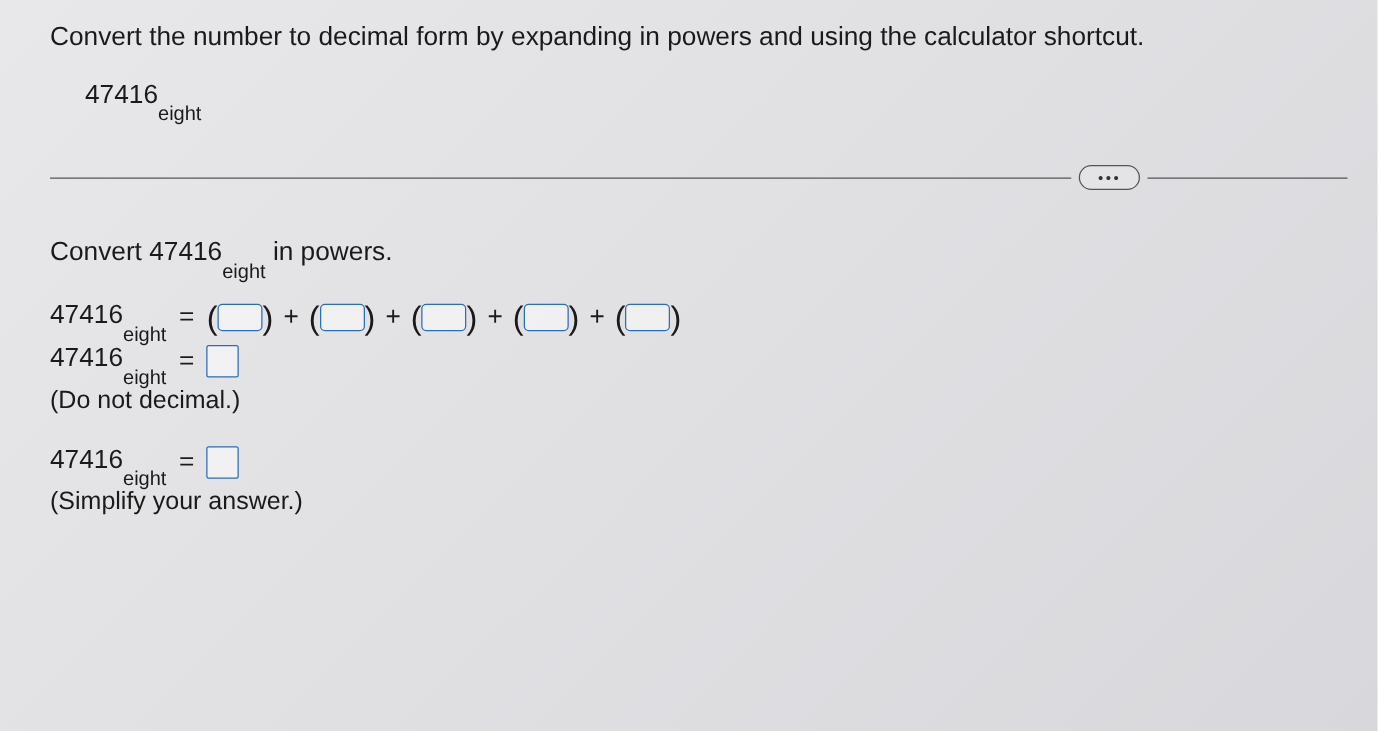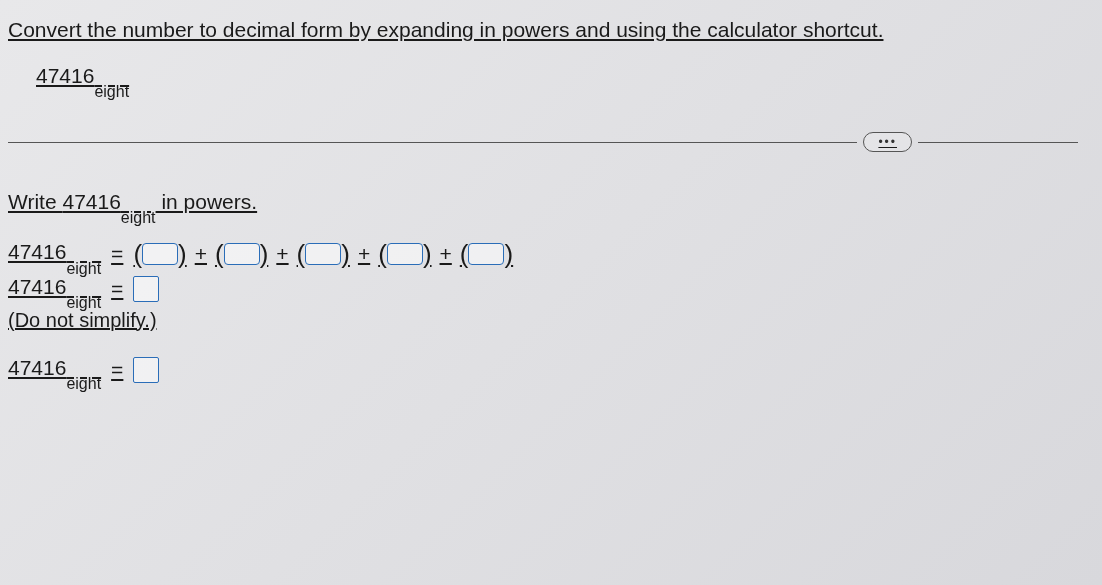--- a/index.html
+++ b/index.html
@@ -7,22 +7,21 @@
       padding: 0;
       font-family: Arial, Helvetica, sans-serif;
       background: linear-gradient(135deg, #e8e8ea 0%, #d8d8dc 100%);
       width: 1102px;
       height: 585px;
       overflow: hidden;
       color: #1a1a1a;
       box-sizing: border-box;
     }
     .page {
-      padding: 18px 24px 0 8px;
-      text-decoration: underline;
+      padding: 18px 24px 0 40px;
     }
     .prompt {
       font-size: 21px;
       font-weight: 400;
       margin-bottom: 22px;
     }
     .number-display {
       font-size: 21px;
       margin-left: 28px;
       margin-bottom: 40px;
@@ -128,21 +127,21 @@
     <span>47416</span><span class="sub">eight</span>
   </div>
 
   <div class="divider-row">
     <hr class="hr-left">
     <div class="dots-pill">•••</div>
     <hr class="hr-right">
   </div>
 
   <div class="section">
-    <span>Write </span><span>47416</span><span class="sub">eight</span><span> in powers.</span>
+    <span>Convert </span><span>47416</span><span class="sub">eight</span><span> in powers.</span>
   </div>
 
   <div class="eq-line">
     <span>
       <span>47416</span><span class="sub">eight</span>
     </span>
     <span class="eq">=</span>
 
     <span class="paren-input">
       <span class="paren">(</span>
@@ -180,23 +179,24 @@
   </div>
 
 
   <div class="eq-line">
     <span>
       <span>47416</span><span class="sub">eight</span>
     </span>
     <span class="eq">=</span>
     <span class="blank square"></span>
   </div>
-  <div class="hint">(Do not simplify.)</div>
+  <div class="hint">(Do not decimal.)</div>
 
   <div class="eq-line">
     <span>
       <span>47416</span><span class="sub">eight</span>
     </span>
     <span class="eq">=</span>
     <span class="blank square"></span>
   </div>
+  <div class="hint">(Simplify your answer.)</div>
 
 </div>
 
 </body></html>

